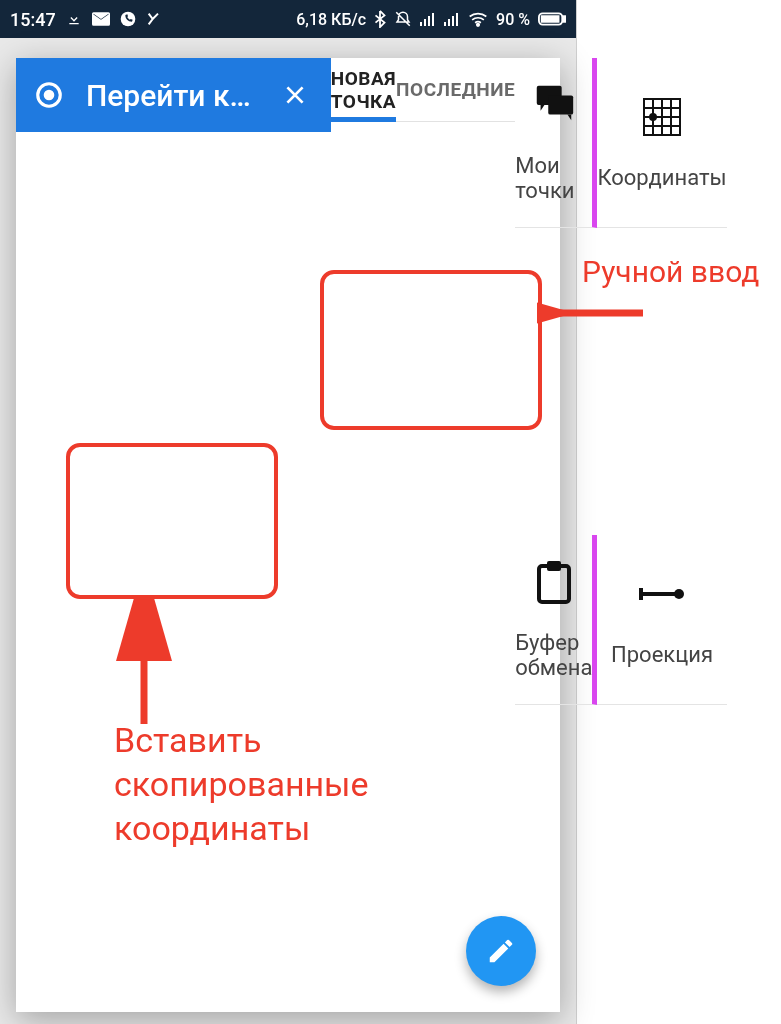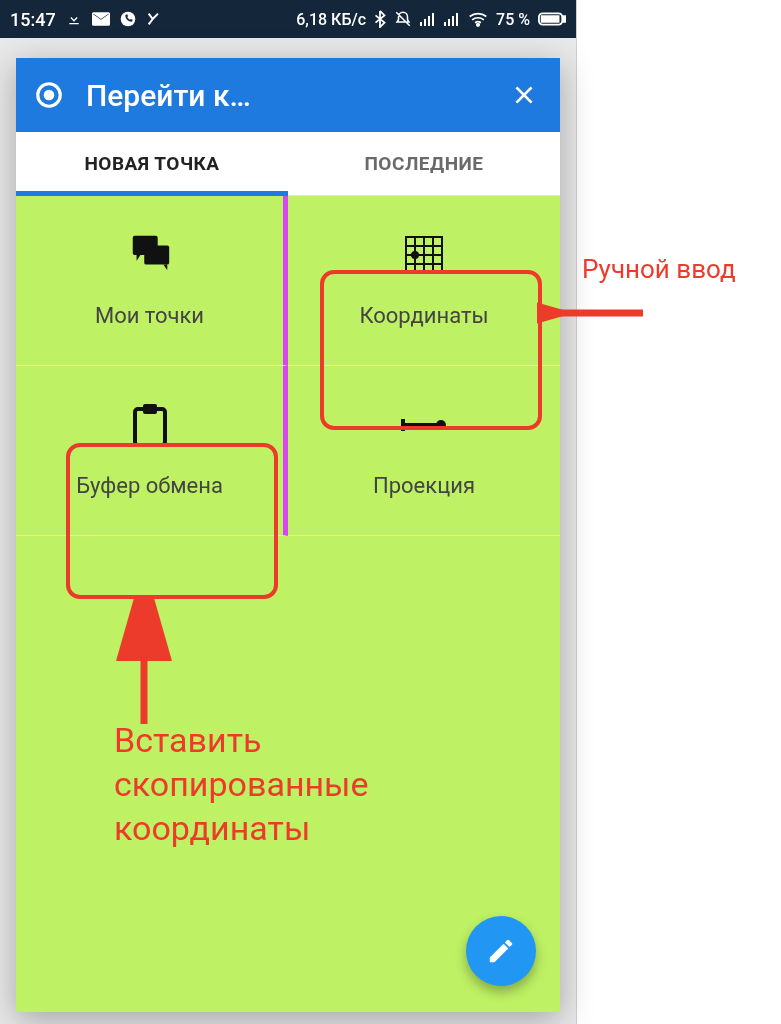--- a/index.html
+++ b/index.html
@@ -31,24 +31,23 @@
     font-size: 18px;
     font-weight: 500;
   }
   .sb-left, .sb-right { display: flex; align-items: center; gap: 10px; }
   .sb-right { gap: 8px; }
   .ico { display: inline-flex; align-items: center; justify-content: center; }
   
   .sheet {
     position: absolute;
     left: 16px; right: 16px; top: 58px; bottom: 12px;
-    background: #bef264;
+    background: #ffffff;
     box-shadow: 0 8px 32px rgba(0,0,0,.3);
     display: flex;
-    flex-direction: column;
   }
   .sheet-header {
     height: 74px;
     background: #1f7ae0;
     color: #fff;
     display: flex;
     align-items: center;
     padding: 0 14px 0 18px;
     gap: 22px;
   }
@@ -117,21 +116,21 @@
     border-radius: 50%;
     background: #2196f3;
     box-shadow: 0 6px 12px rgba(0,0,0,.3);
     display:flex; align-items:center; justify-content:center;
     cursor:pointer;
   }
   
   .anno-right {
     position: absolute;
     left: 582px; top: 254px;
-    font-size: 26px;
+    font-size: 30px;
     color: #ed3b2b;
   }
   .arrow-right {
     position: absolute;
     left: 537px; top: 288px;
     width: 110px; height: 50px;
   }
   .anno-bottom {
     position: absolute;
     left: 98px; top: 660px;
@@ -203,21 +202,21 @@
             <rect x="8" y="4" width="2" height="10"></rect>
             <rect x="12" y="1" width="2" height="13"></rect>
           </svg>
       </span>
       <span class="ico">
         <svg width="20" height="16" viewBox="0 0 24 18" fill="none" stroke="#fff" stroke-width="2">
             <path d="M2 6a16 16 0 0120 0M5 10a11 11 0 0114 0M8.5 13.5a6 6 0 017 0"></path>
             <circle cx="12" cy="16" r="1.5" fill="#fff"></circle>
           </svg>
       </span>
-      <span style="font-size:16px">75 %</span>
+      <span style="font-size:16px">90 %</span>
       <span class="ico">
         <svg width="28" height="14" viewBox="0 0 30 14" fill="none" stroke="#fff" stroke-width="2">
             <rect x="1" y="1" width="25" height="12" rx="4"></rect>
             <rect x="27" y="4" width="2" height="6" fill="#fff"></rect>
             <rect x="3" y="3" width="20" height="8" fill="#fff" stroke="none"></rect>
           </svg>
       </span>
     </div>
   </div>
 

